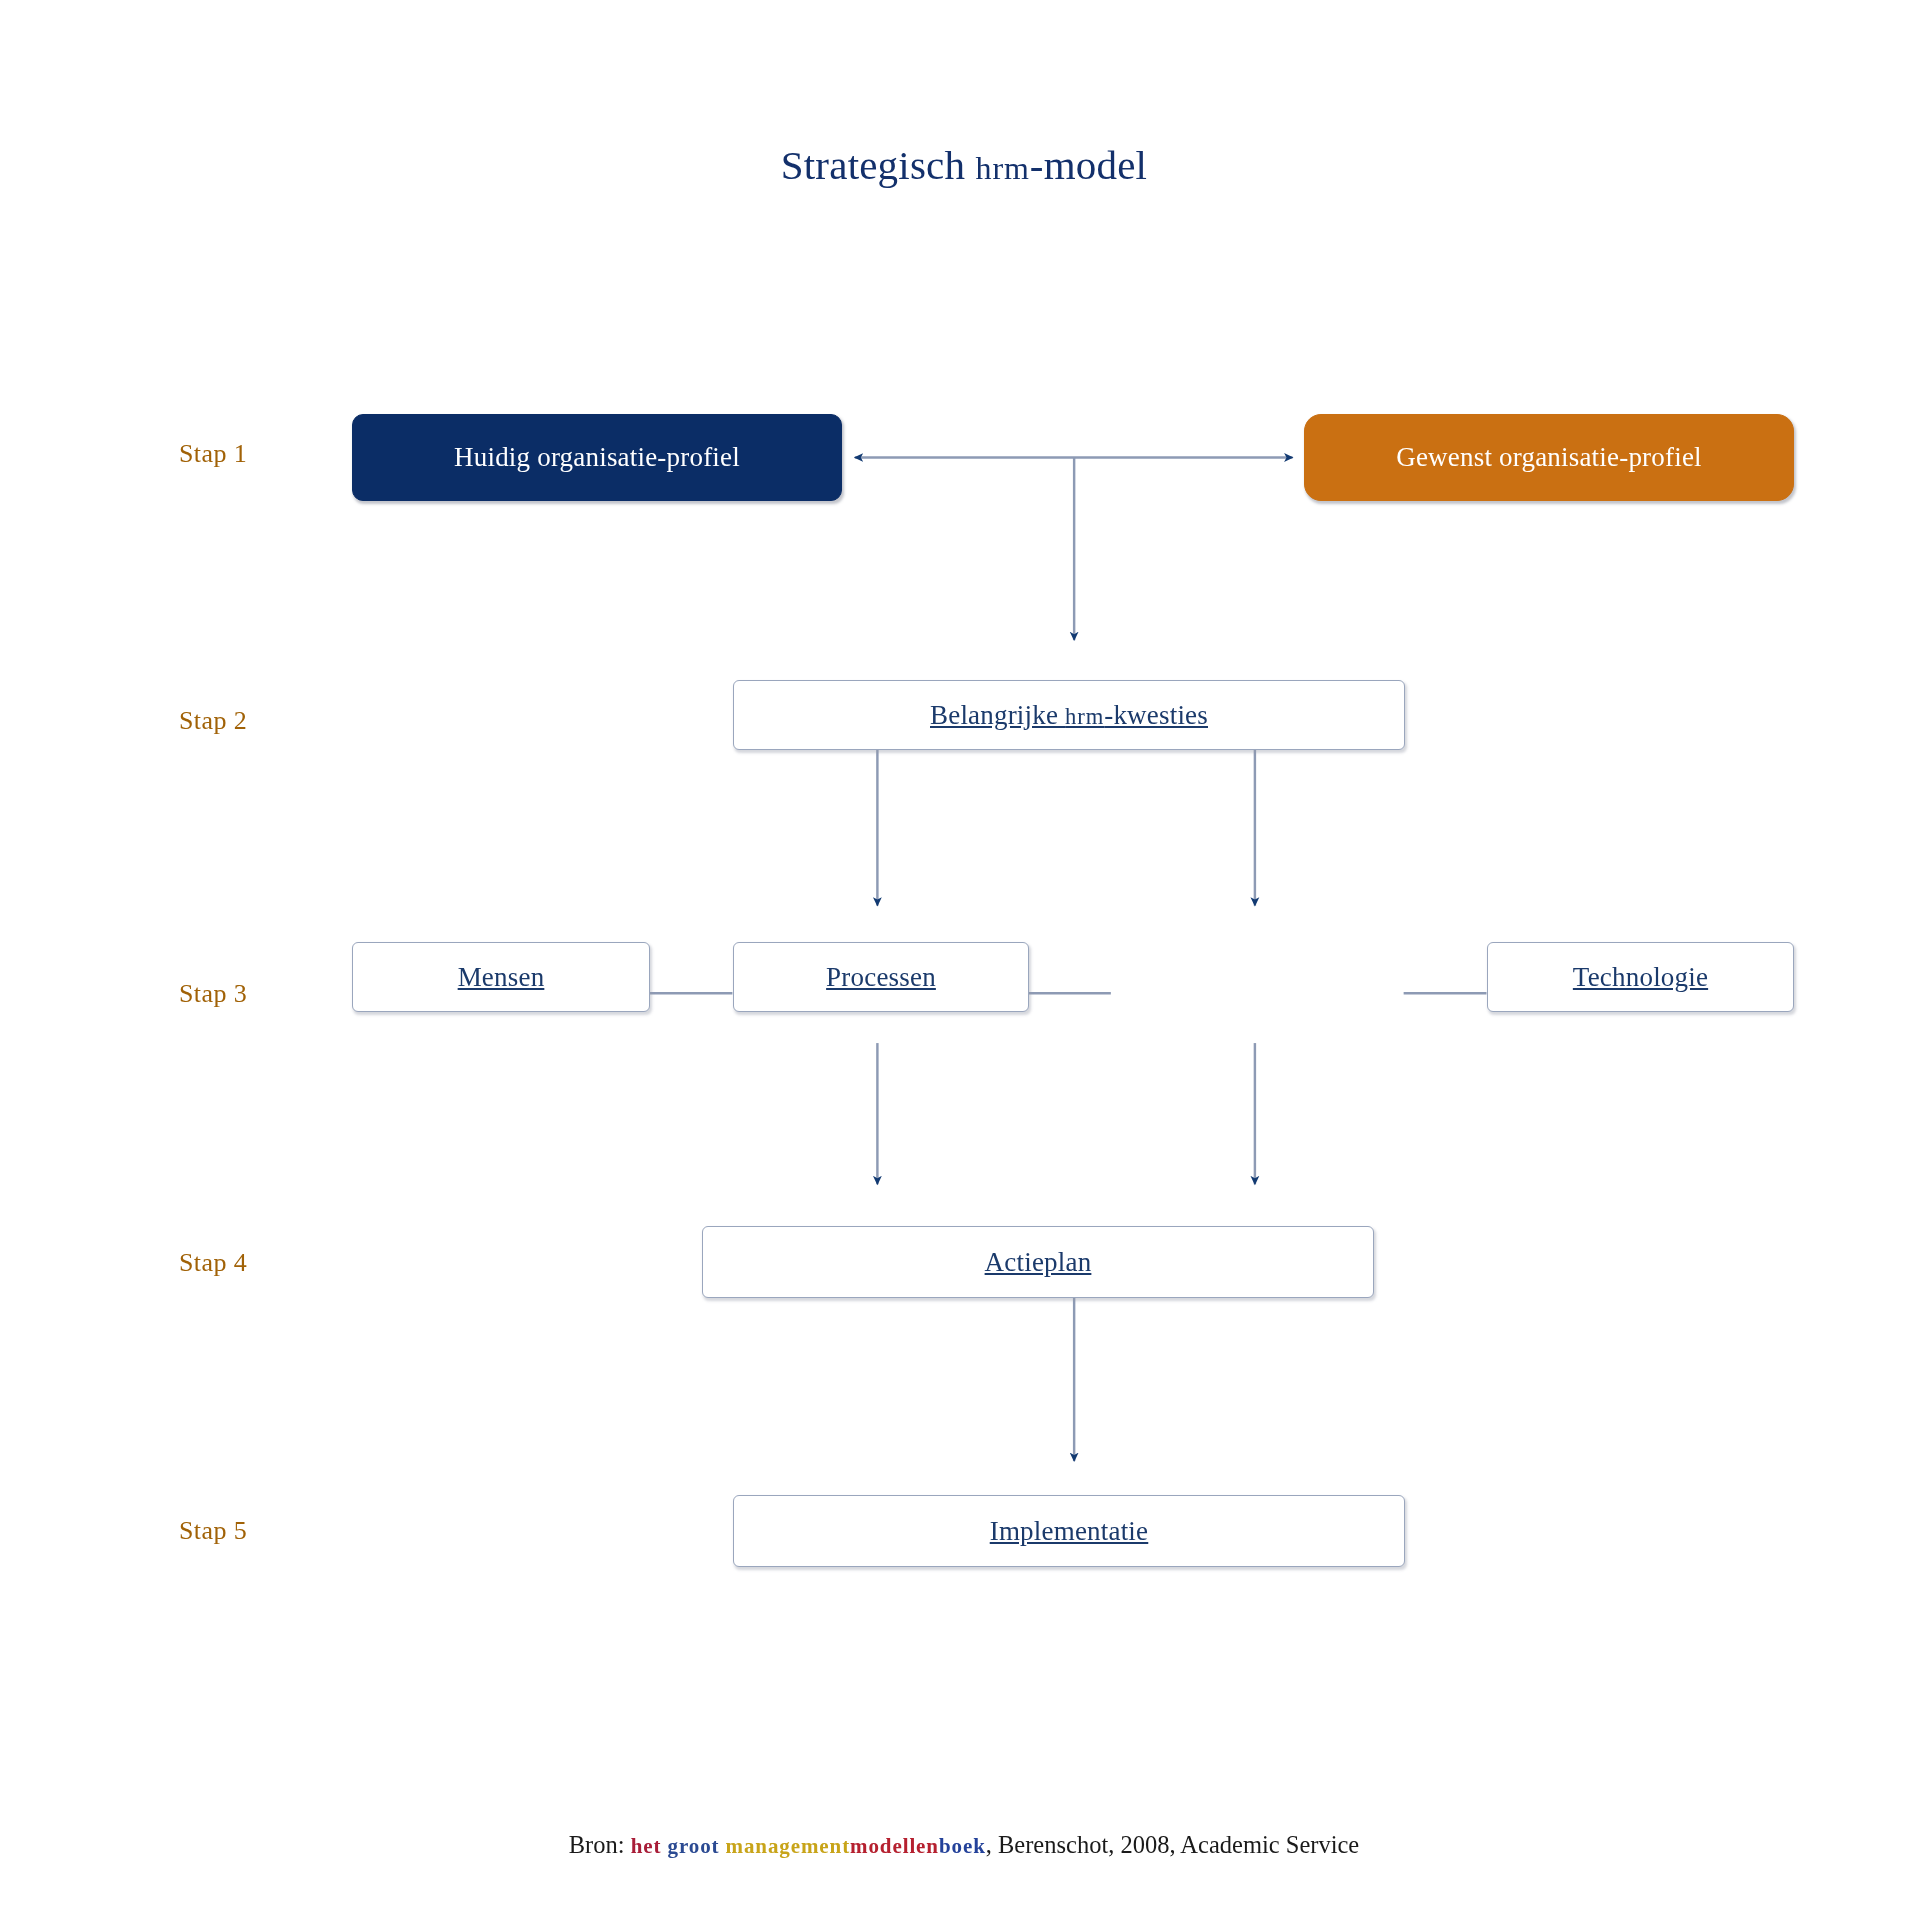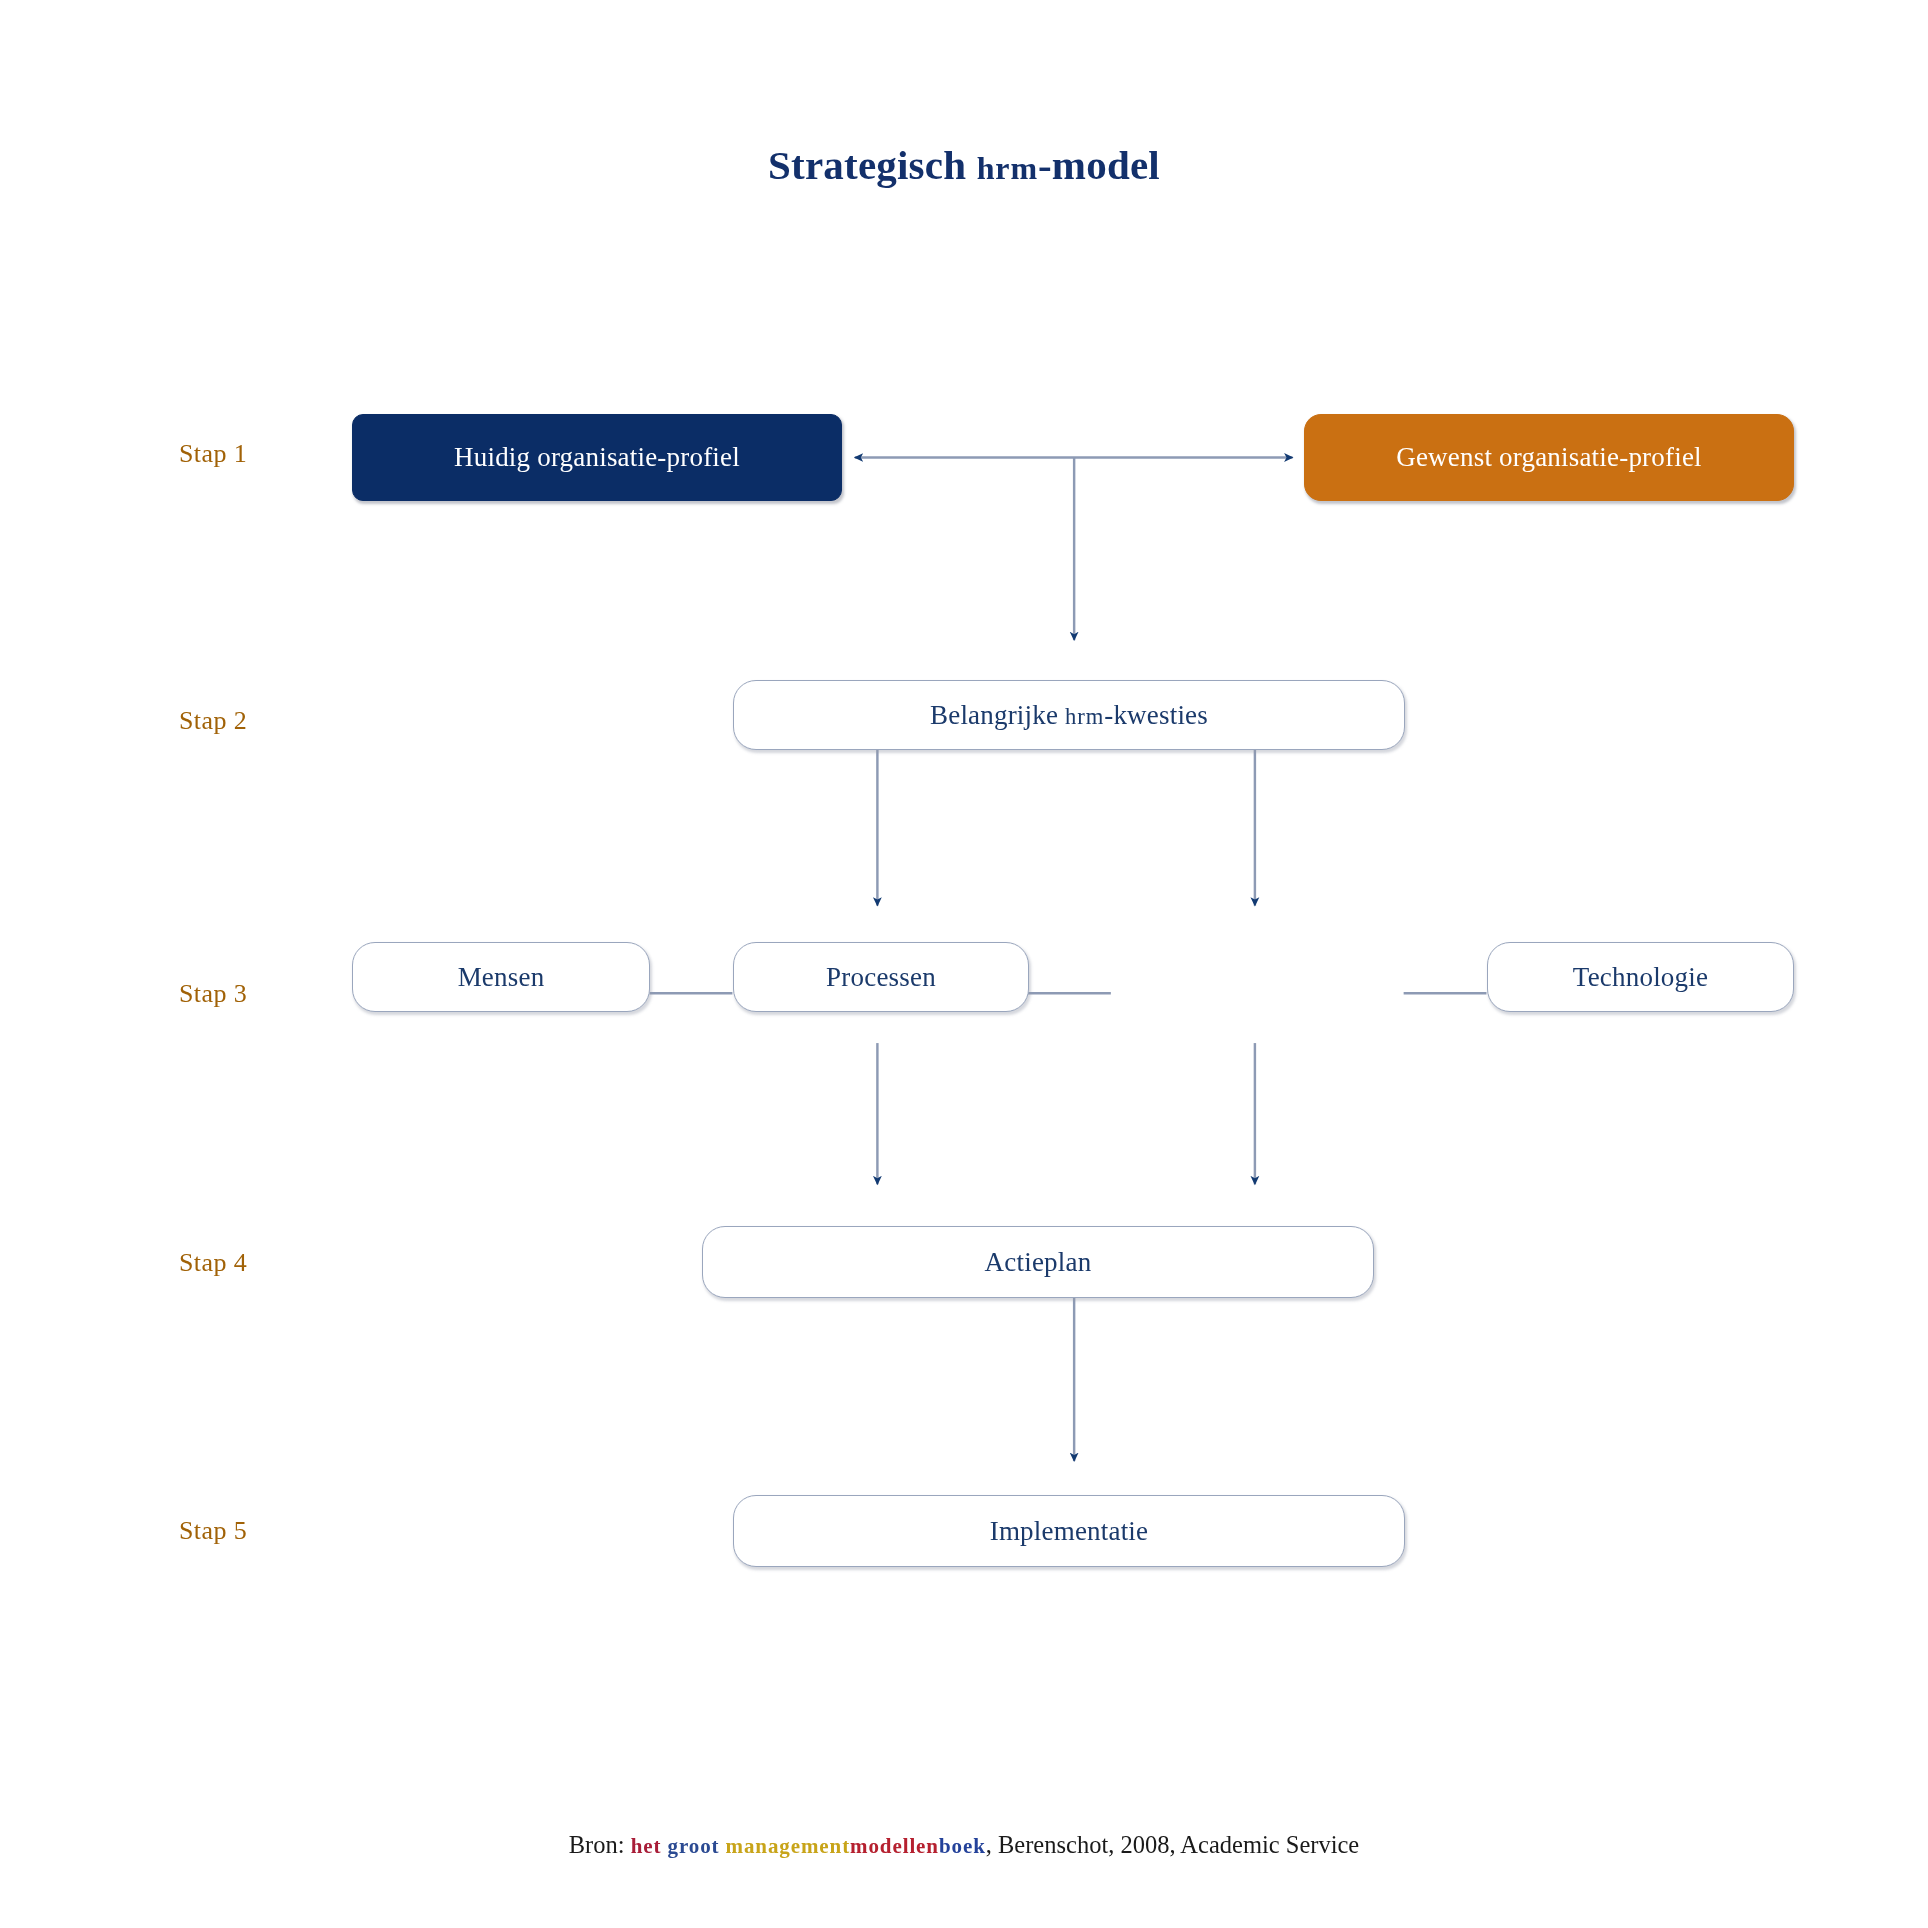--- a/index.html
+++ b/index.html
@@ -20,21 +20,21 @@
   }
 
   
   .title {
     position: absolute;
     left: 0;
     top: 141px;
     width: 1928px;
     text-align: center;
     font-size: 41px;
-    font-weight: 700;
+    font-weight: 400;
     color: #13306b;
     letter-spacing: 0.2px;
   }
   .title .smallcaps {
     font-size: 32px;
     letter-spacing: 0.9px;
   }
 
   
   .step-label {
@@ -69,22 +69,23 @@
     background: #ca7012;
     color: #ffffff;
     border: 0.9px solid #ca7012;
     border-radius: 17px;
     box-shadow: 1.9px 2.8px 2.8px rgba(120,125,140,0.45);
   }
   .box.outline {
     background: #ffffff;
     color: #1b3a6b;
     border: 1.4px solid #9aa6bd;
-    border-radius: 23px;
+    border-radius: 6px;
     box-shadow: 1.9px 2.8px 2.8px rgba(150,155,170,0.40);
+    text-decoration: underline;
   }
   .box .smallcaps {
     font-size: 22.6px;
     letter-spacing: 0.9px;
   }
 
   
   #connectors {
     position: absolute;
     left: 0;

